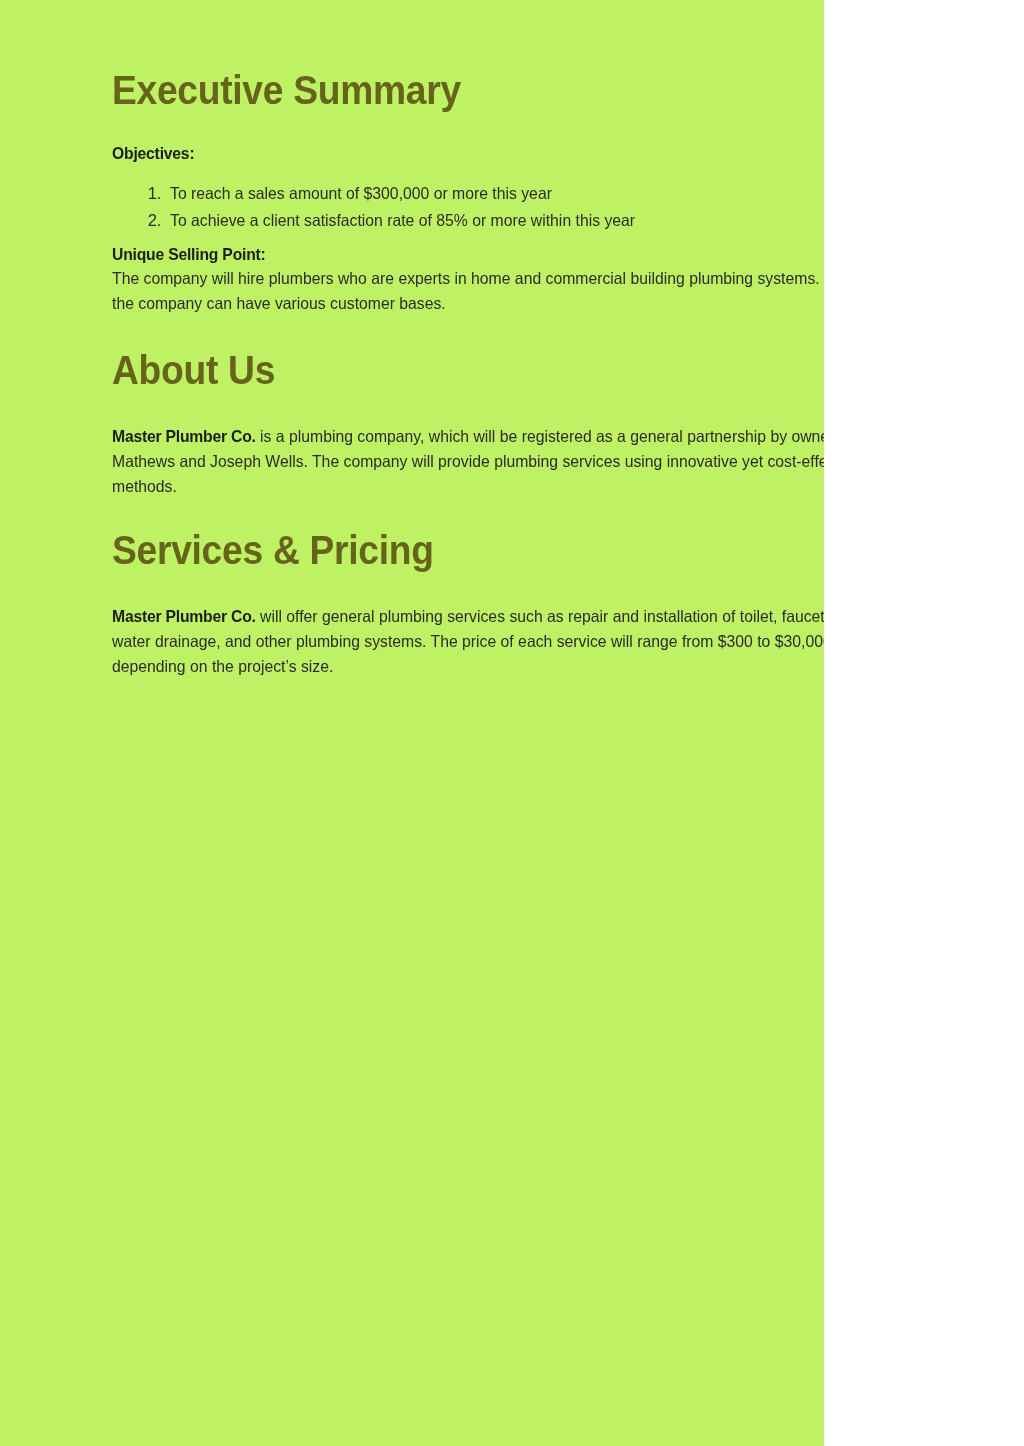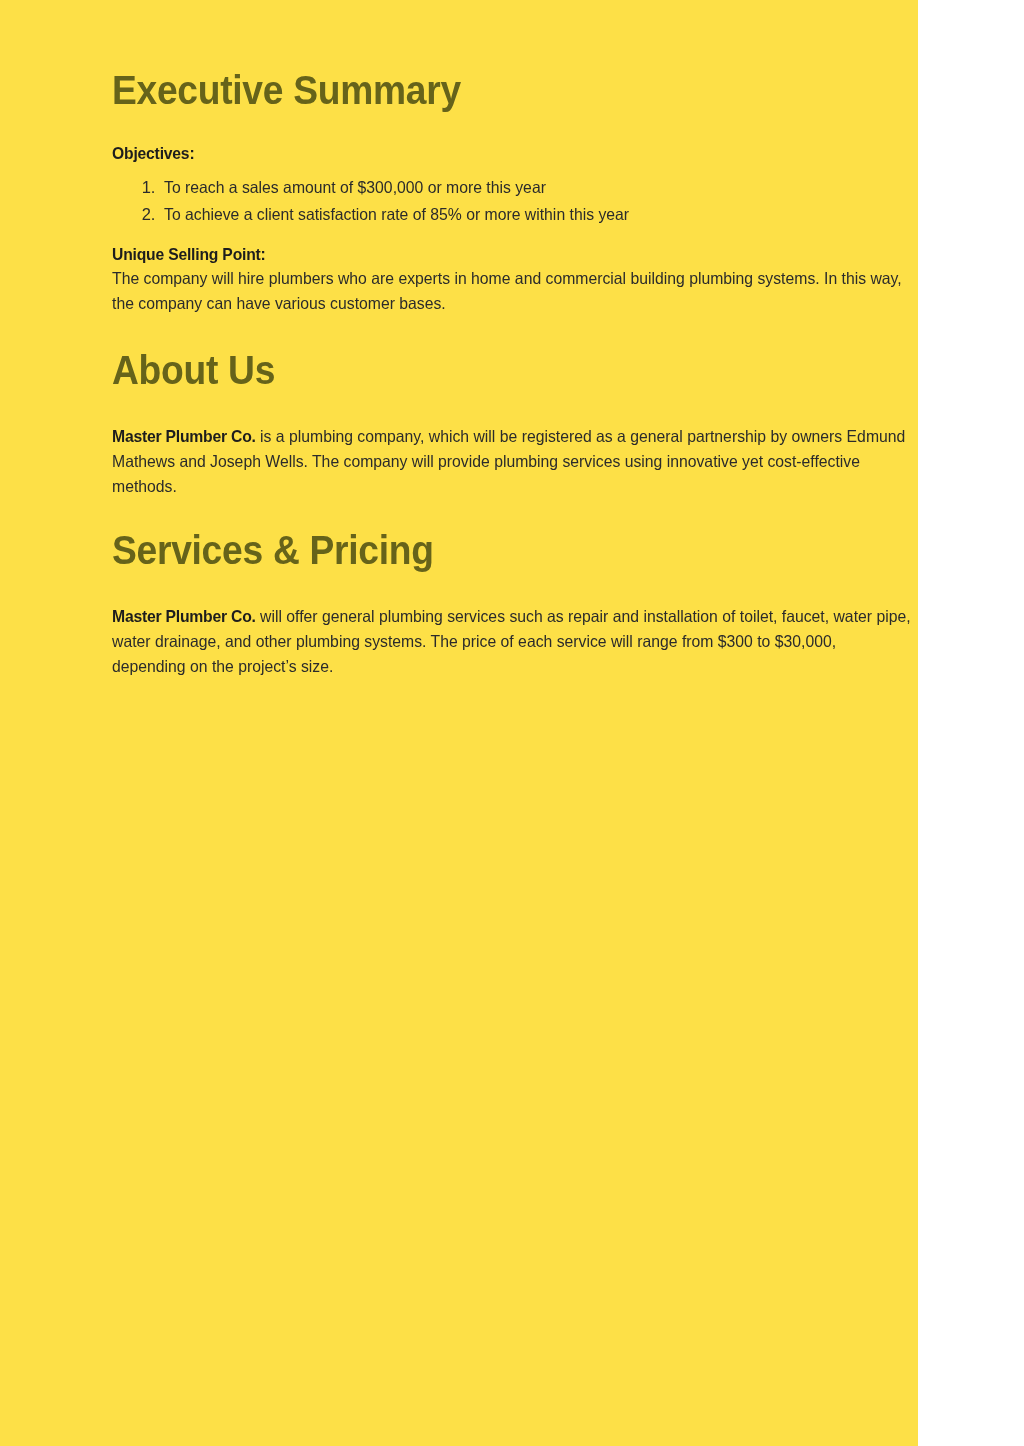--- a/index.html
+++ b/index.html
@@ -3,23 +3,23 @@
 <meta charset="utf-8">
 <style>
   html, body {
     margin: 0;
     padding: 0;
     background: #ffffff;
   }
 
   .page {
     position: relative;
-    width: 918px;
+    width: 824px;
     height: 1446px;
-    background: #fde047;
+    background: #bef264;
     overflow: hidden;
     font-family: "Liberation Sans", "DejaVu Sans", sans-serif;
     -webkit-font-smoothing: antialiased;
   }
 
   .content {
     position: absolute;
     left: 112px;
     top: 0;
     width: 800px;
@@ -77,21 +77,21 @@
   }
 
   .label-objectives { top: 142px; }
   .label-usp { top: 243px; }
 
   
   .objectives-list {
     position: absolute;
     left: 0;
     top: 166px;
-    margin: 8px;
+    margin: 14px;
     padding: 0 0 0 40px;
     list-style-position: outside;
     list-style-type: decimal;
   }
 
   .objectives-list li {
     color: #2b2b2b;
     font-family: "Liberation Sans Narrow", "Liberation Sans", "DejaVu Sans", sans-serif;
     font-size: 16.5px;
     line-height: 27px;

